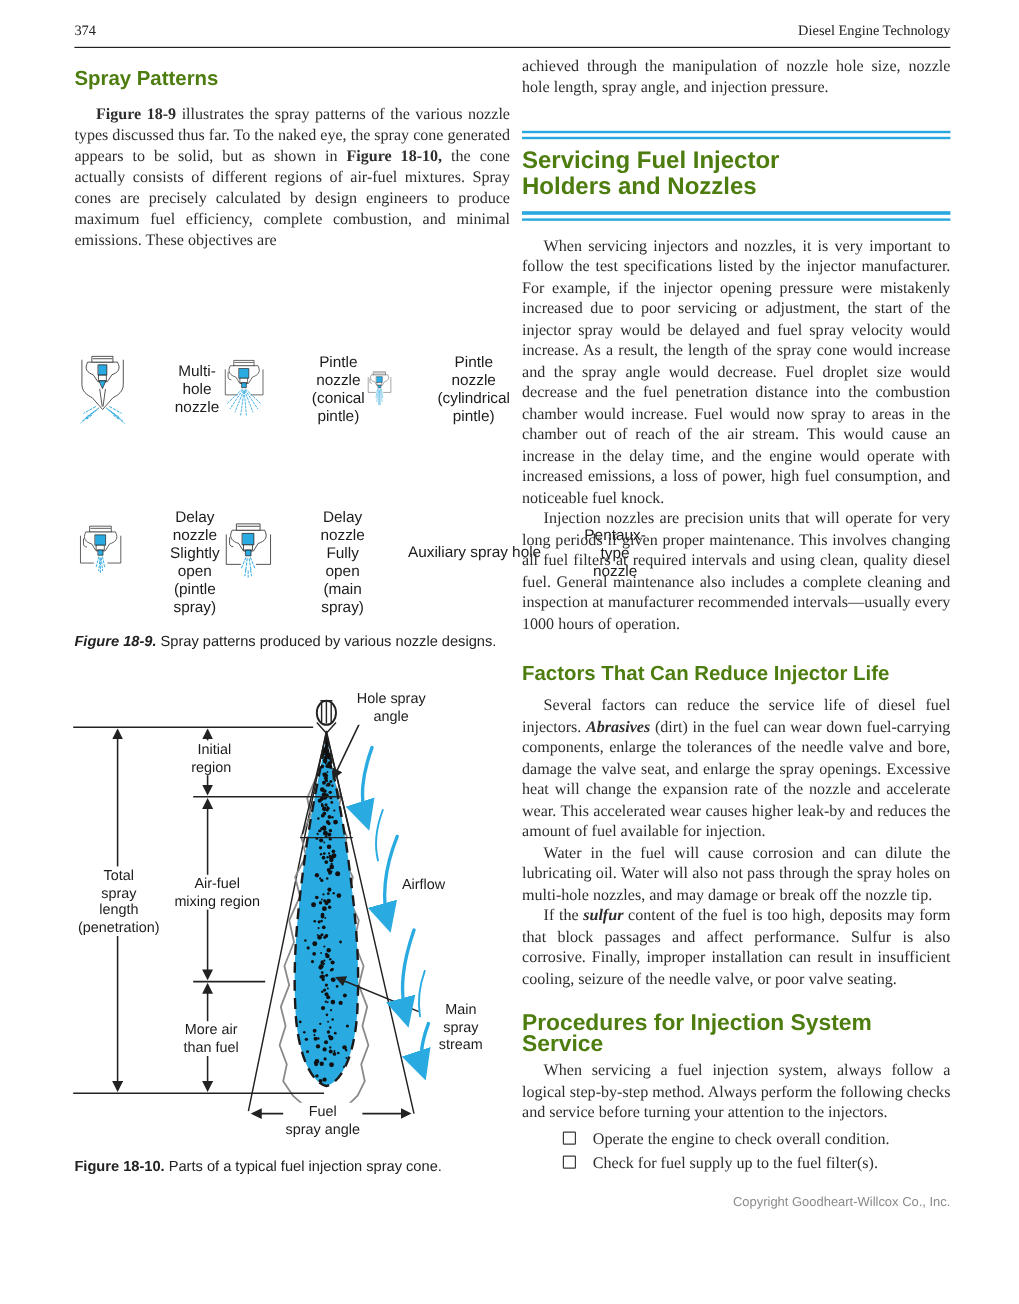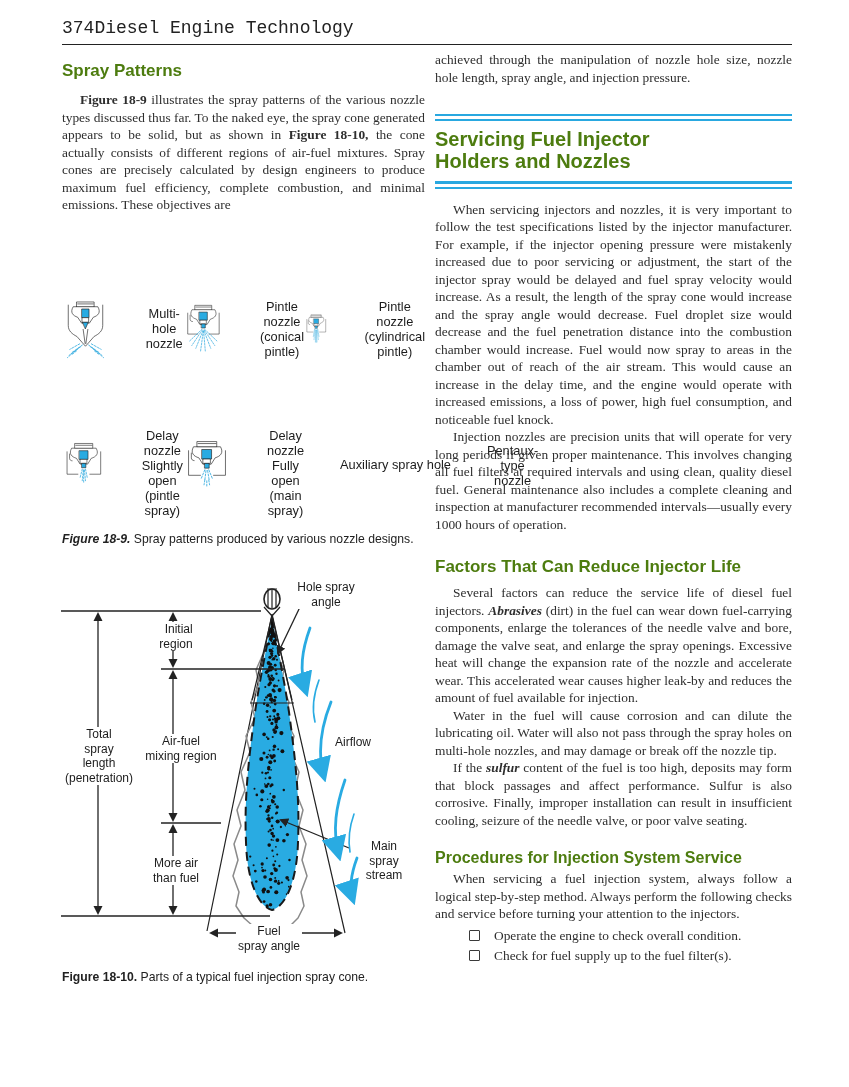--- a/index.html
+++ b/index.html
@@ -1,32 +1,32 @@
 <!DOCTYPE html>
 <html><head>
 <meta charset="utf-8">
 <style>
   html,body{margin:0;padding:0;background:#fff;}
   .page{position:relative;width:849px;height:1087px;background:#fff;overflow:hidden;
         font-family:"Liberation Serif", serif;color:#2e2e2e;}
   .inner{position:absolute;left:62px;top:18px;width:730px;}
   
-  .hdr{display:flex;align-items:flex-end;
-       font-size:18px;color:#222;font-family:Liberation Mono, monospace;}
+  .hdr{display:flex;justify-content:space-between;align-items:flex-end;
+       font-size:12px;color:#222;}
   .hdr-rule{height:1px;background:#222;margin-top:6px;}
   
   .cols{display:flex;gap:10px;margin-top:6px;}
   .colL{width:363px;}
   .colR{width:357px;}
   p{margin:0;text-align:justify;font-size:13.4px;line-height:17.5px;}
   p.ind{text-indent:18px;}
   h2,h3,h4{font-family:Liberation Sans, sans-serif;color:#4d7c0f;margin:0;}
   h2{font-size:20px;line-height:22px;white-space:pre-line;padding:7px 0 9px 0;}
   h3{font-size:17px;line-height:20px;}
-  h4{font-size:16px;line-height:18px;}
+  h4{font-size:19px;line-height:18px;}
   .h3a{margin:10px 0 10px 0;}
   .secrule{height:2.2px;background:#29A8E0;}
   .secrule + .secrule{margin-top:3px;}
   .rule-gap{margin-top:28px;}
   .sp-mt{margin-top:12px;}
   .factors{margin-top:24px;margin-bottom:7px;}
   .proc{margin-top:20px;margin-bottom:3px;}
   
   .bullets{margin-top:4px;}
   .bullet{display:flex;align-items:flex-start;margin:3px 0 3px 34px;
@@ -520,17 +520,18 @@
       <div class="bullet">
         <span class="chk"></span>
         <span>Operate the engine to check overall condition.</span>
       </div>
       <div class="bullet">
         <span class="chk"></span>
         <span>Check for fuel supply up to the fuel filter(s).</span>
       </div>
     </div>
 
+    <div class="foot">Copyright Goodheart-Willcox Co., Inc.</div>
    </div>
   </div>
 
  </div>
 </div>
 
 </body></html>

